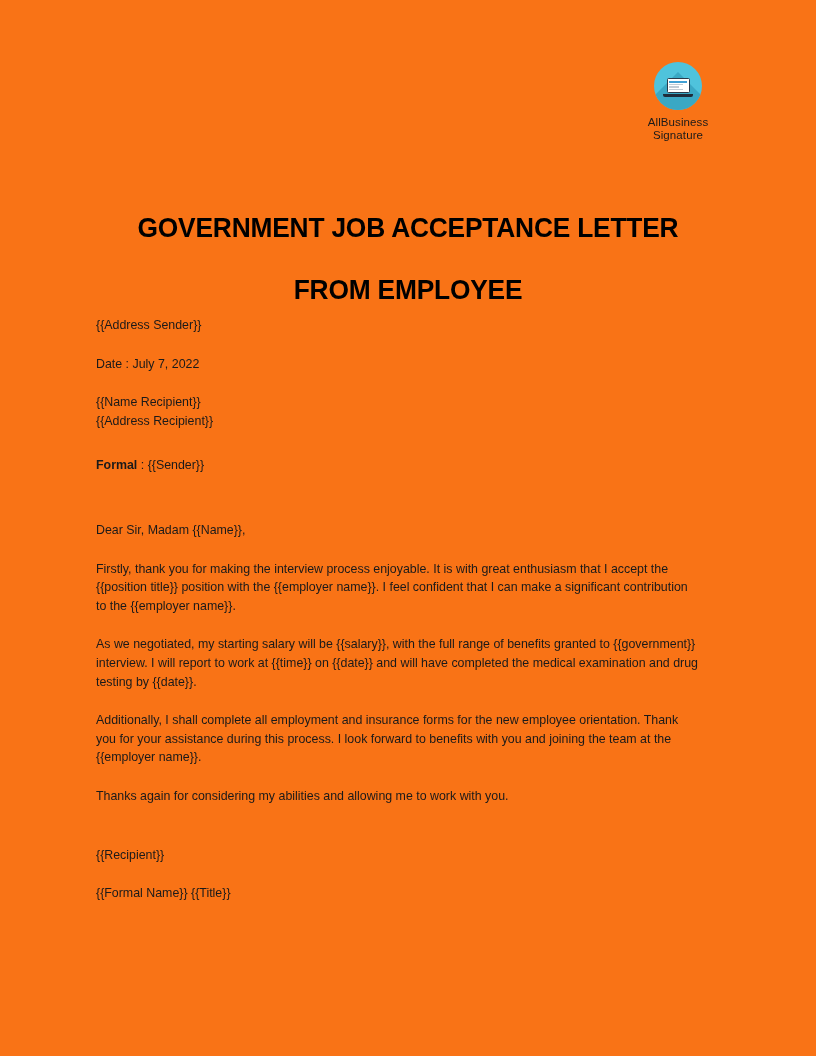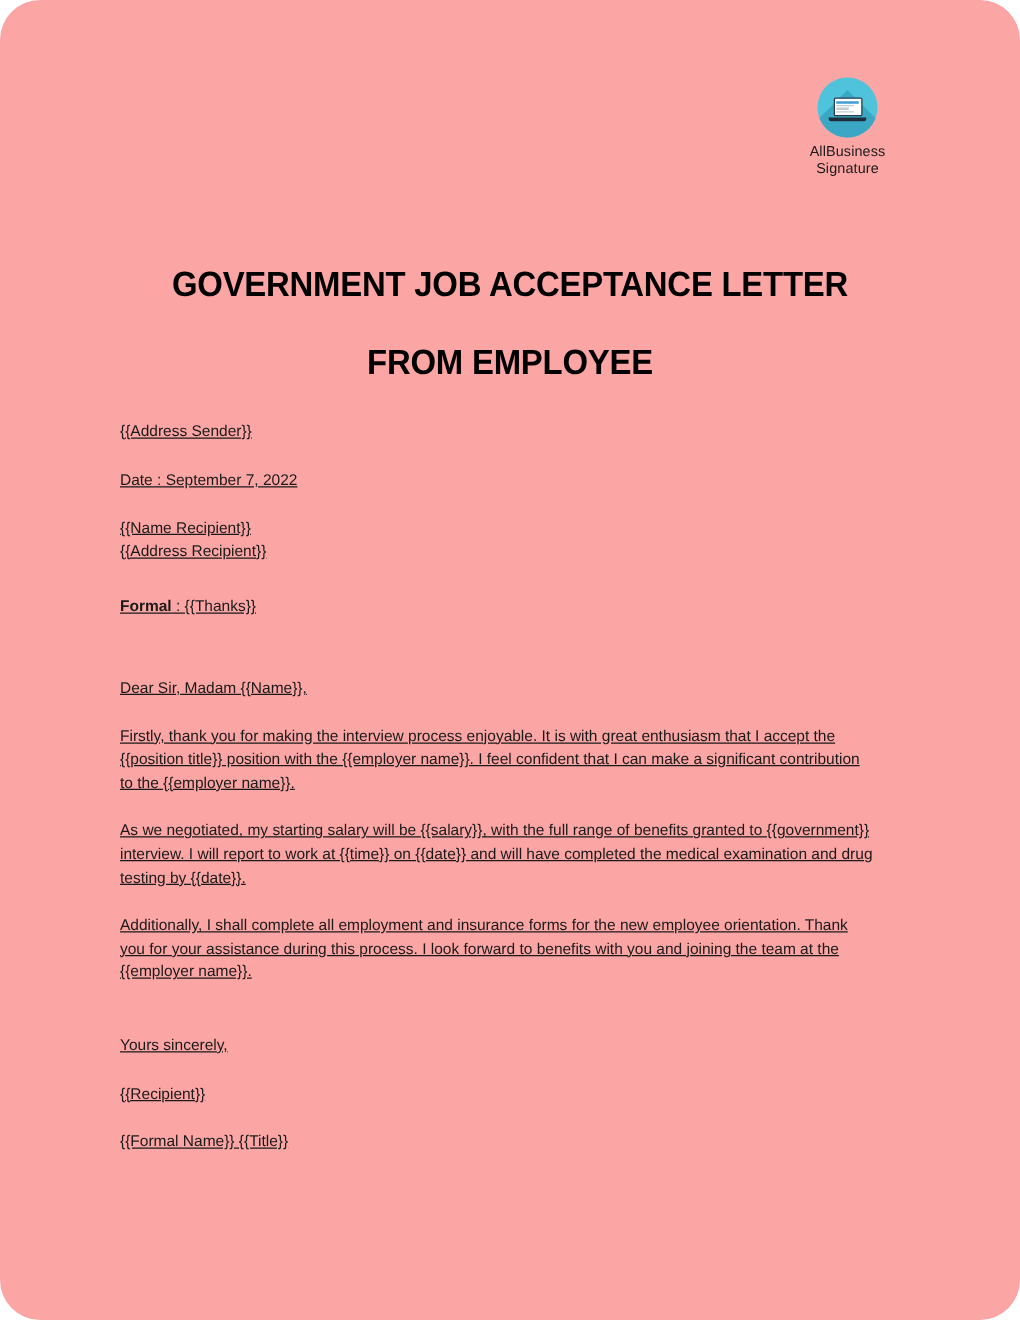--- a/index.html
+++ b/index.html
@@ -13,22 +13,21 @@
     height: 1056px;
     position: relative;
     font-family: "Liberation Sans", sans-serif;
     color: #1a1a1a;
     -webkit-font-smoothing: antialiased;
   }
 
   .page {
     position: absolute;
     inset: 0;
-    background: #fca5a5;
-    border-radius: 32px;
+    background: #f97316;
   }
 
   
   .logo-block {
     position: absolute;
     top: 62px;
     right: 78px;
     width: 120px;
     display: flex;
     flex-direction: column;
@@ -121,27 +120,26 @@
     color: #000000;
     transform: scaleX(0.94);
     transform-origin: center top;
   }
   .doc-title .tline { display: block; white-space: nowrap; }
 
   
   .letter {
     position: absolute;
     left: 96px;
-    top: 336px;
+    top: 316px;
     width: 604px;
     font-family: "Liberation Sans", sans-serif;
     font-size: 12.4px;
     line-height: 18.6px;
     color: #1a1a1a;
-    text-decoration: underline;
   }
   .blk { margin: 0; }
   .gap-sm { height: 20px; }
   .gap-md { height: 26px; }
   .gap-lg { height: 46px; }
   .bold { font-weight: bold; }
   .para { margin: 0; }
 </style>
 </head>
 <body>
@@ -170,45 +168,45 @@
   <h1 class="doc-title">
     <span class="tline">GOVERNMENT JOB ACCEPTANCE LETTER</span>
     <span class="tline">FROM EMPLOYEE</span>
   </h1>
 
   <div class="letter">
 
     <p class="blk">{{Address Sender}}</p>
     <div class="gap-sm"></div>
 
-    <p class="blk">Date : September 7, 2022</p>
+    <p class="blk">Date : July 7, 2022</p>
     <div class="gap-sm"></div>
 
     <p class="blk">{{Name Recipient}}</p>
     <p class="blk">{{Address Recipient}}</p>
     <div class="gap-md"></div>
 
-    <p class="blk"><span class="bold">Formal</span><span> : {{Thanks}}</span></p>
+    <p class="blk"><span class="bold">Formal</span><span> : {{Sender}}</span></p>
     <div class="gap-lg"></div>
 
     <p class="para">Dear Sir, Madam {{Name}},</p>
     <div class="gap-sm"></div>
 
     <p class="para">Firstly, thank you for making the interview process enjoyable. It is with great enthusiasm that I accept the {{position title}} position with the  {{employer name}}. I feel confident that I can make a significant contribution to the {{employer name}}.</p>
     <div class="gap-sm"></div>
 
     <p class="para">As we negotiated, my starting salary will be {{salary}}, with the full range of benefits granted to {{government}} interview. I will report to work at {{time}} on {{date}} and will have completed the medical examination and drug testing by {{date}}.</p>
     <div class="gap-sm"></div>
 
     <p class="para">Additionally, I shall complete all employment and insurance forms for the new employee orientation. Thank you for your assistance during this process. I look forward to benefits with you and joining the team at the {{employer name}}.</p>
     <div class="gap-sm"></div>
 
-    <div class="gap-sm"></div>
-
-    <p class="para">Yours sincerely,</p>
+    <p class="para">Thanks again for considering my abilities and allowing me to work with you.</p>
+    <div class="gap-sm"></div>
+
     <div class="gap-sm"></div>
 
     <p class="para">{{Recipient}}</p>
     <div class="gap-sm"></div>
 
     <p class="para">{{Formal Name}} {{Title}}</p>
 
   </div>
 </div>
 

